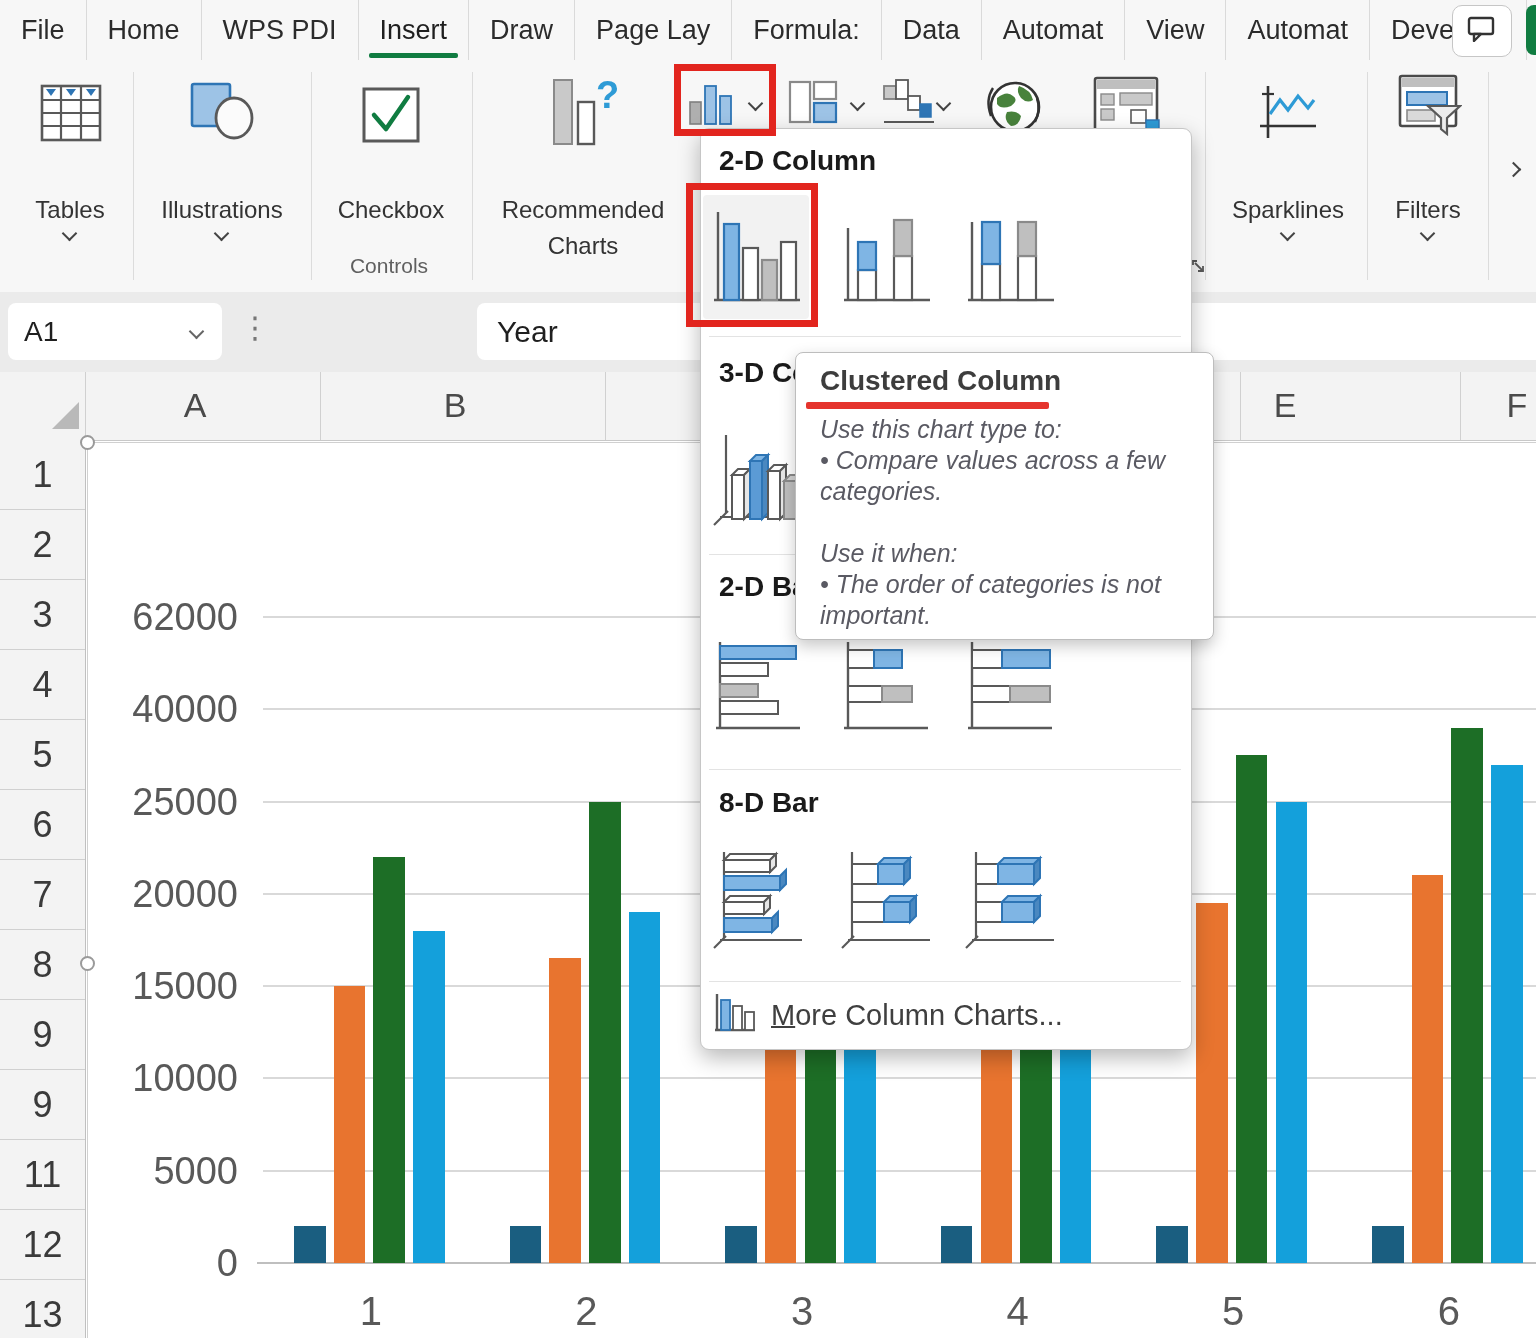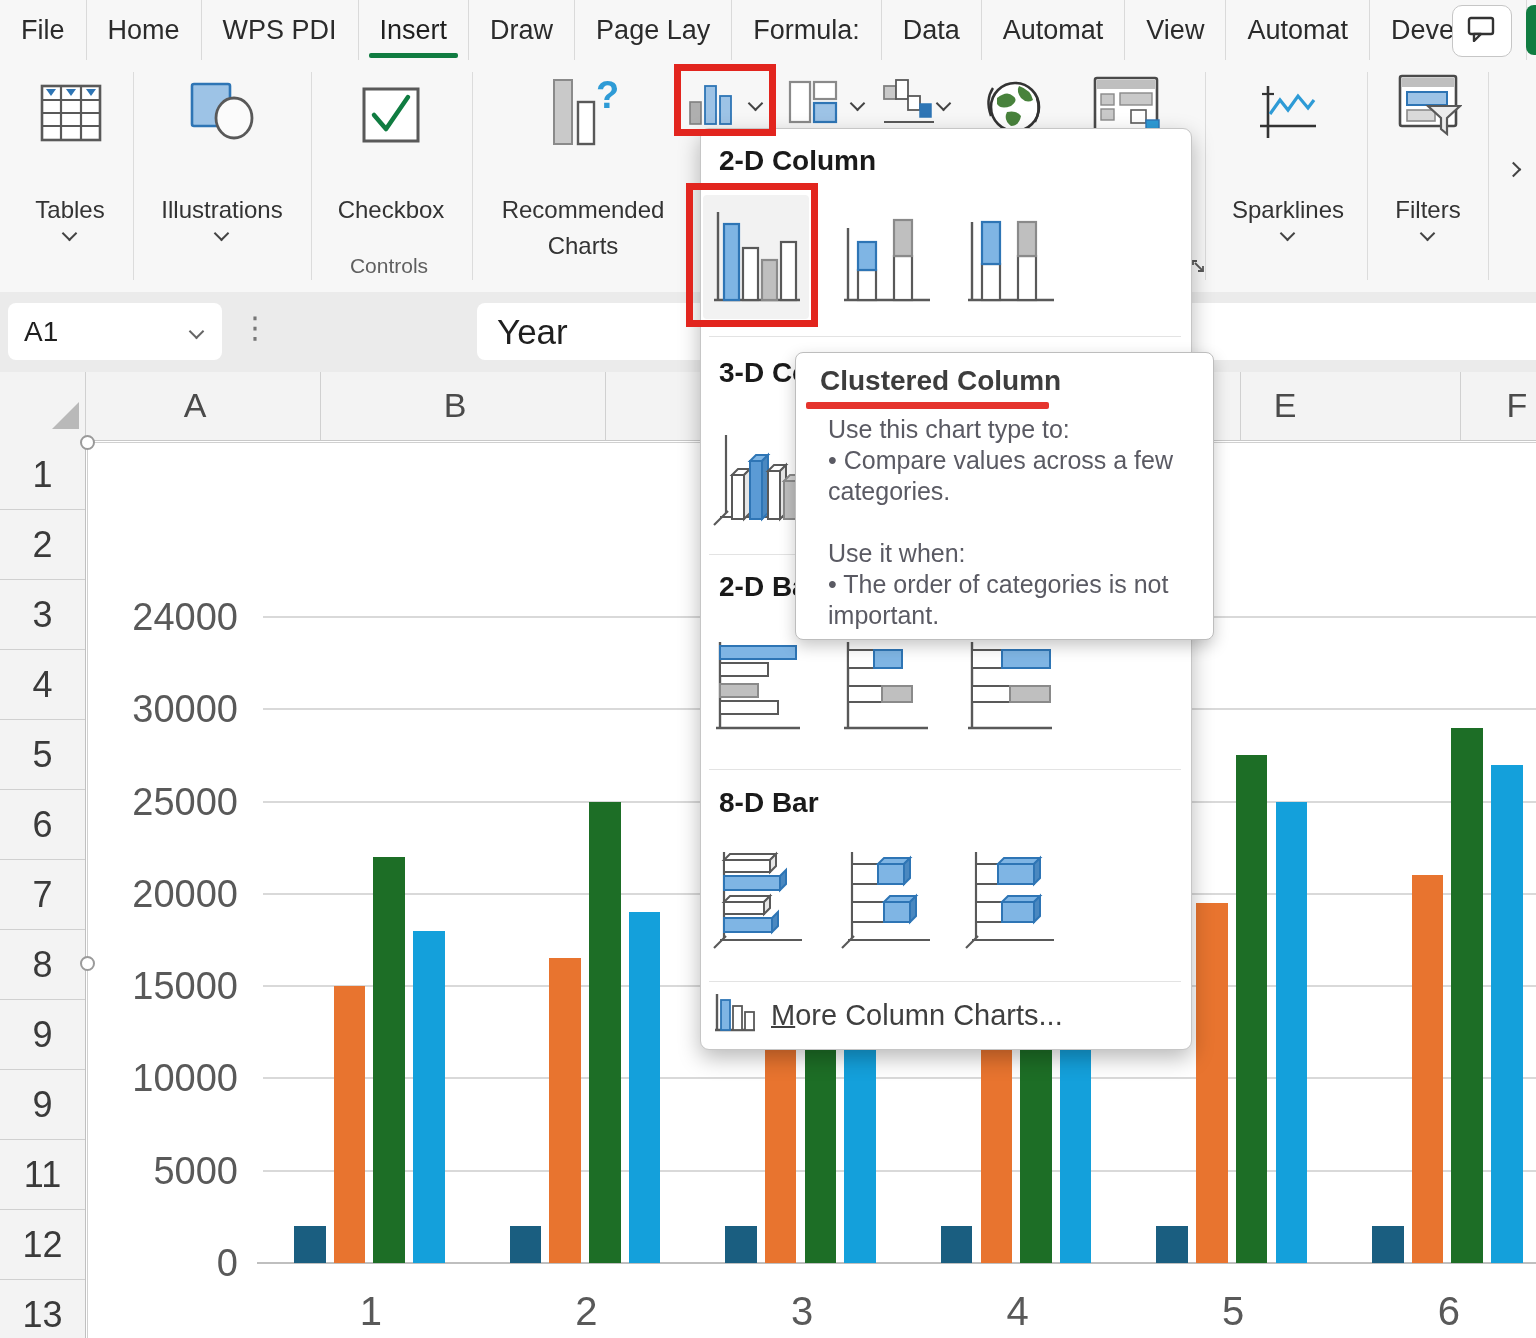--- a/index.html
+++ b/index.html
@@ -41,21 +41,21 @@
   
   #chart-menu{position:absolute;left:700px;top:128px;width:490px;height:920px;background:#fff;border:1px solid #C6C6C6;border-radius:9px;box-shadow:0 8px 22px rgba(0,0,0,.28);z-index:10;}
   .menu-h{position:absolute;left:18px;font-size:28px;font-weight:bold;color:#1a1a1a;}
   .menu-div{position:absolute;left:8px;width:472px;height:1px;background:#E3E3E3;}
   .mtile{position:absolute;display:flex;align-items:center;justify-content:center;}
   .mtile.sel{background:#F2F2F2;border-radius:4px;}
   
   #tooltip{position:absolute;left:795px;top:352px;width:417px;height:286px;background:#fff;border:1px solid #BDBDBD;border-radius:8px;box-shadow:0 6px 16px rgba(0,0,0,.22);z-index:12;}
   #tooltip-title{position:absolute;left:24px;top:12px;font-size:28px;font-weight:bold;color:#3d3d3d;}
   #tooltip-underline{position:absolute;left:10px;top:49px;width:243px;height:7px;background:#E5342D;border-radius:2px;z-index:13;}
-  .tip-line{position:absolute;left:32px;width:380px;font-size:25px;color:#5a5a63;line-height:31px;min-height:31px;white-space:nowrap;}
+  .tip-line{position:absolute;left:24px;width:380px;font-size:25px;color:#5a5a63;line-height:31px;min-height:31px;white-space:nowrap;font-style:italic;}
   
   .redbox{position:absolute;border:7px solid #E2251E;z-index:15;}
 </style>
 </head>
 <body>
 
 <div id="canvas">
 
   <div id="tab-row">
       <div class="tab">File</div>
@@ -220,21 +220,21 @@
     <span class="chev abspos" style="left:1508px;top:104px;transform:rotate(-45deg)"></span>
   </div>
 
   <div id="formula-bar">
     <div class="fb-box" style="left:8px;width:214px">
       <span style="font-size:28px;color:#1f1f1f;margin-left:16px">A1</span>
       <span class="chev" style="margin-left:auto;margin-right:20px;border-color:#666"></span>
     </div>
     <div class="abs" style="left:240px;top:18px;font-size:30px;color:#777;letter-spacing:0">⋮</div>
     <div class="fb-box" style="left:477px;width:1059px;border-radius:8px 0 0 8px">
-      <span style="font-size:35px;color:#1f1f1f;margin-left:20px">Year</span>
+      <span style="font-size:30px;color:#1f1f1f;margin-left:20px">Year</span>
     </div>
   </div>
 
   <div id="col-headers">
     <div class="colline" style="left:85px"></div>
     <div class="colline" style="left:320px"></div>
     <div class="colline" style="left:605px"></div>
     <div class="colline" style="left:1240px"></div>
     <div class="colline" style="left:1460px"></div>
     <div class="colh" style="left:195px">A</div>
@@ -267,23 +267,23 @@
         <div class="ylab" style="left: -40px; top: 707.714px;">5000</div>
         <div class="gridline" style="left: 175px; top: 634.429px; width: 1274px;"></div>
         <div class="ylab" style="left: -40px; top: 615.429px;">10000</div>
         <div class="gridline" style="left: 175px; top: 542.143px; width: 1274px;"></div>
         <div class="ylab" style="left: -40px; top: 523.143px;">15000</div>
         <div class="gridline" style="left: 175px; top: 449.857px; width: 1274px;"></div>
         <div class="ylab" style="left: -40px; top: 430.857px;">20000</div>
         <div class="gridline" style="left: 175px; top: 357.571px; width: 1274px;"></div>
         <div class="ylab" style="left: -40px; top: 338.571px;">25000</div>
         <div class="gridline" style="left: 175px; top: 265.286px; width: 1274px;"></div>
-        <div class="ylab" style="left: -40px; top: 246.286px;">30000</div>
+        <div class="ylab" style="left: -40px; top: 246.286px;">40000</div>
         <div class="gridline" style="left: 175px; top: 173px; width: 1274px;"></div>
-        <div class="ylab" style="left: -40px; top: 154px;">24000</div>
+        <div class="ylab" style="left: -40px; top: 154px;">62000</div>
         <div class="axisline" style="left: 169px; top: 819px; width: 1280px;"></div>
         <div class="bar" style="left: 206px; top: 783.086px; width: 31.5px; height: 36.9143px; background: rgb(26, 94, 128);"></div>
         <div class="bar" style="left: 245.7px; top: 543.143px; width: 31.5px; height: 276.857px; background: rgb(232, 116, 47);"></div>
         <div class="bar" style="left: 285.4px; top: 413.943px; width: 31.5px; height: 406.057px; background: rgb(29, 110, 38);"></div>
         <div class="bar" style="left: 325.1px; top: 487.771px; width: 31.5px; height: 332.229px; background: rgb(20, 160, 219);"></div>
         <div class="xlab" style="left: 282.8px; top: 846px;">1</div>
         <div class="bar" style="left: 421.6px; top: 783.086px; width: 31.5px; height: 36.9143px; background: rgb(26, 94, 128);"></div>
         <div class="bar" style="left: 461.3px; top: 515.457px; width: 31.5px; height: 304.543px; background: rgb(232, 116, 47);"></div>
         <div class="bar" style="left: 501px; top: 358.571px; width: 31.5px; height: 461.429px; background: rgb(29, 110, 38);"></div>
         <div class="bar" style="left: 540.7px; top: 469.314px; width: 31.5px; height: 350.686px; background: rgb(20, 160, 219);"></div>

